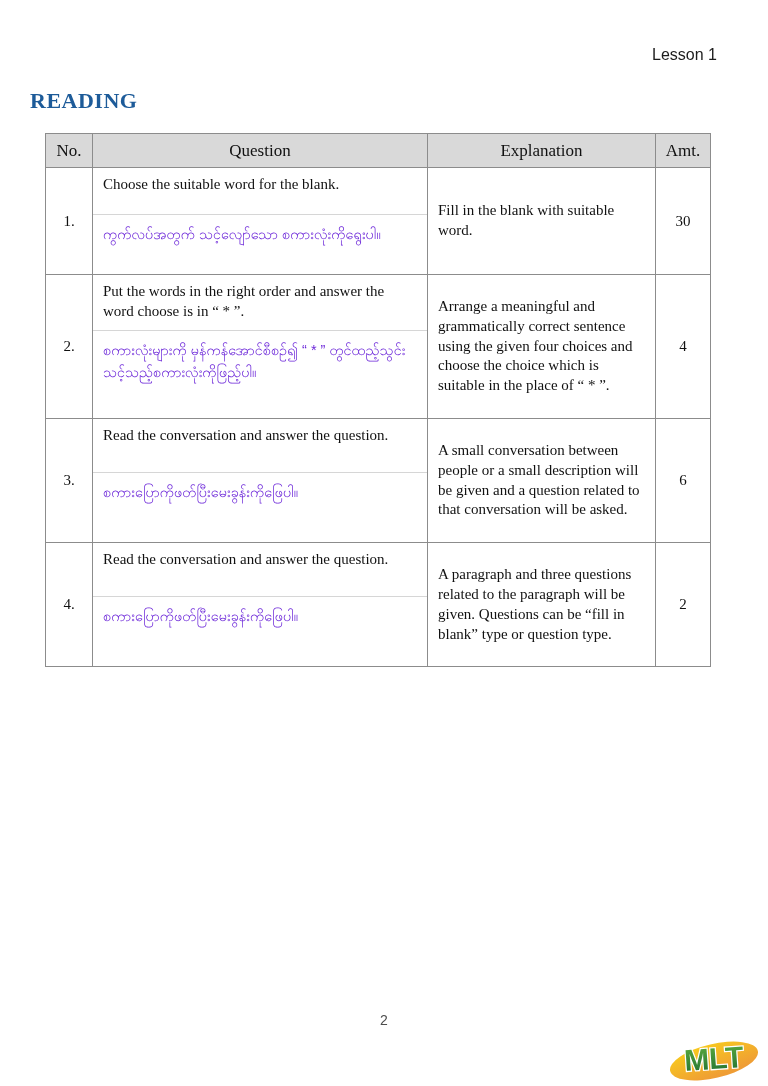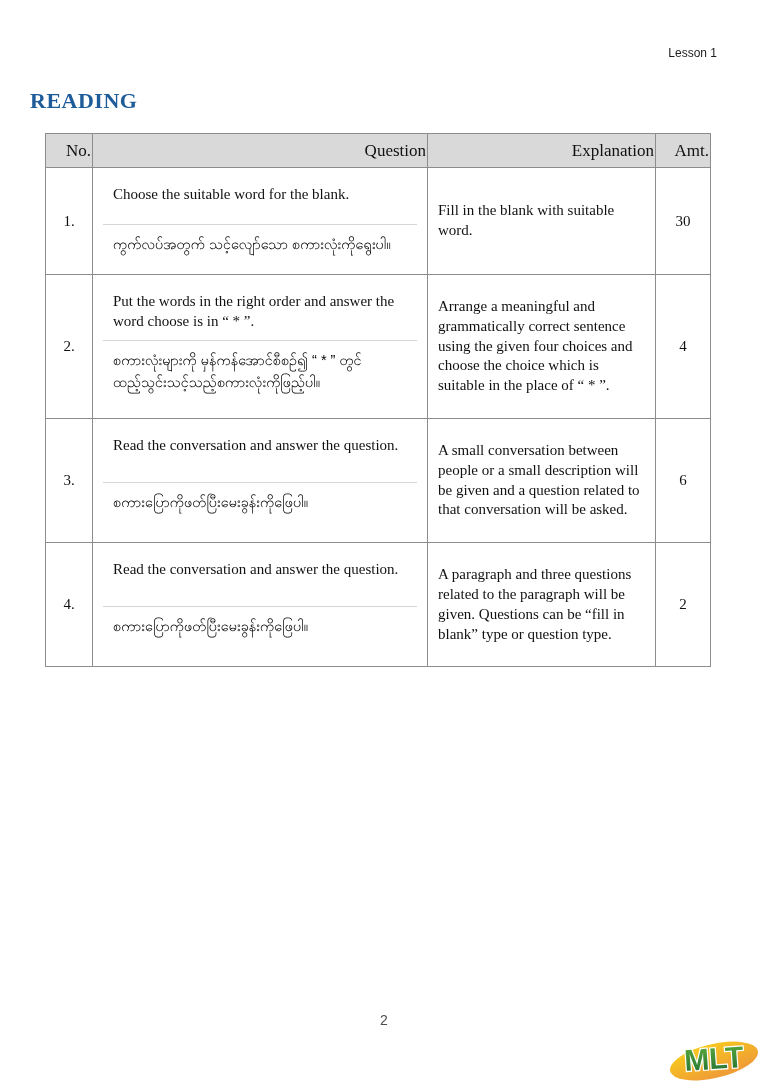--- a/index.html
+++ b/index.html
@@ -14,21 +14,21 @@
     background: #ffffff;
     font-family: "Liberation Serif", serif;
     color: #1a1a1a;
     overflow: hidden;
   }
   .lesson-label {
     position: absolute;
     top: 46px;
     right: 51px;
     font-family: "Liberation Sans", sans-serif;
-    font-size: 12px;
+    font-size: 16px;
     color: #1c1c1c;
   }
   .section-title {
     position: absolute;
     top: 88px;
     left: 30px;
     font-family: "Liberation Serif", serif;
     font-weight: bold;
     font-size: 22px;
     letter-spacing: 0.5px;
@@ -45,50 +45,50 @@
   .main-table th, .main-table td {
     border: 1px solid #8c8c8c;
     font-family: "Liberation Serif", serif;
     box-sizing: border-box;
   }
   .main-table th {
     background: #d9d9d9;
     height: 34px;
     font-weight: normal;
     font-size: 17px;
-    text-align: right;
+    text-align: center;
     color: #111;
   }
   .col-no   { width: 47px; }
   .col-q    { width: 335px; }
   .col-ex   { width: 228px; }
   .col-amt  { width: 55px; }
   .cell-no, .cell-amt {
     text-align: center;
     vertical-align: middle;
     font-size: 15px;
     color: #111;
   }
   .cell-question {
-    padding: 10px;
+    padding: 0;
     vertical-align: top;
   }
   .q-en {
     padding: 7px 10px 5px 10px;
     font-size: 15px;
     line-height: 1.32;
     border-bottom: 1px solid #d6d6d6;
     box-sizing: border-box;
     color: #111;
   }
   .q-my {
     padding: 8px 10px 6px 10px;
     font-size: 14.5px;
     line-height: 1.55;
-    color: #000000;
+    color: #6d28d9;
     font-family: "Liberation Sans", sans-serif;
   }
   .cell-explanation {
     padding: 22px 10px;
     font-size: 15px;
     line-height: 1.32;
     vertical-align: middle;
     color: #111;
   }
   tr.row-1 { height: 107px; }

